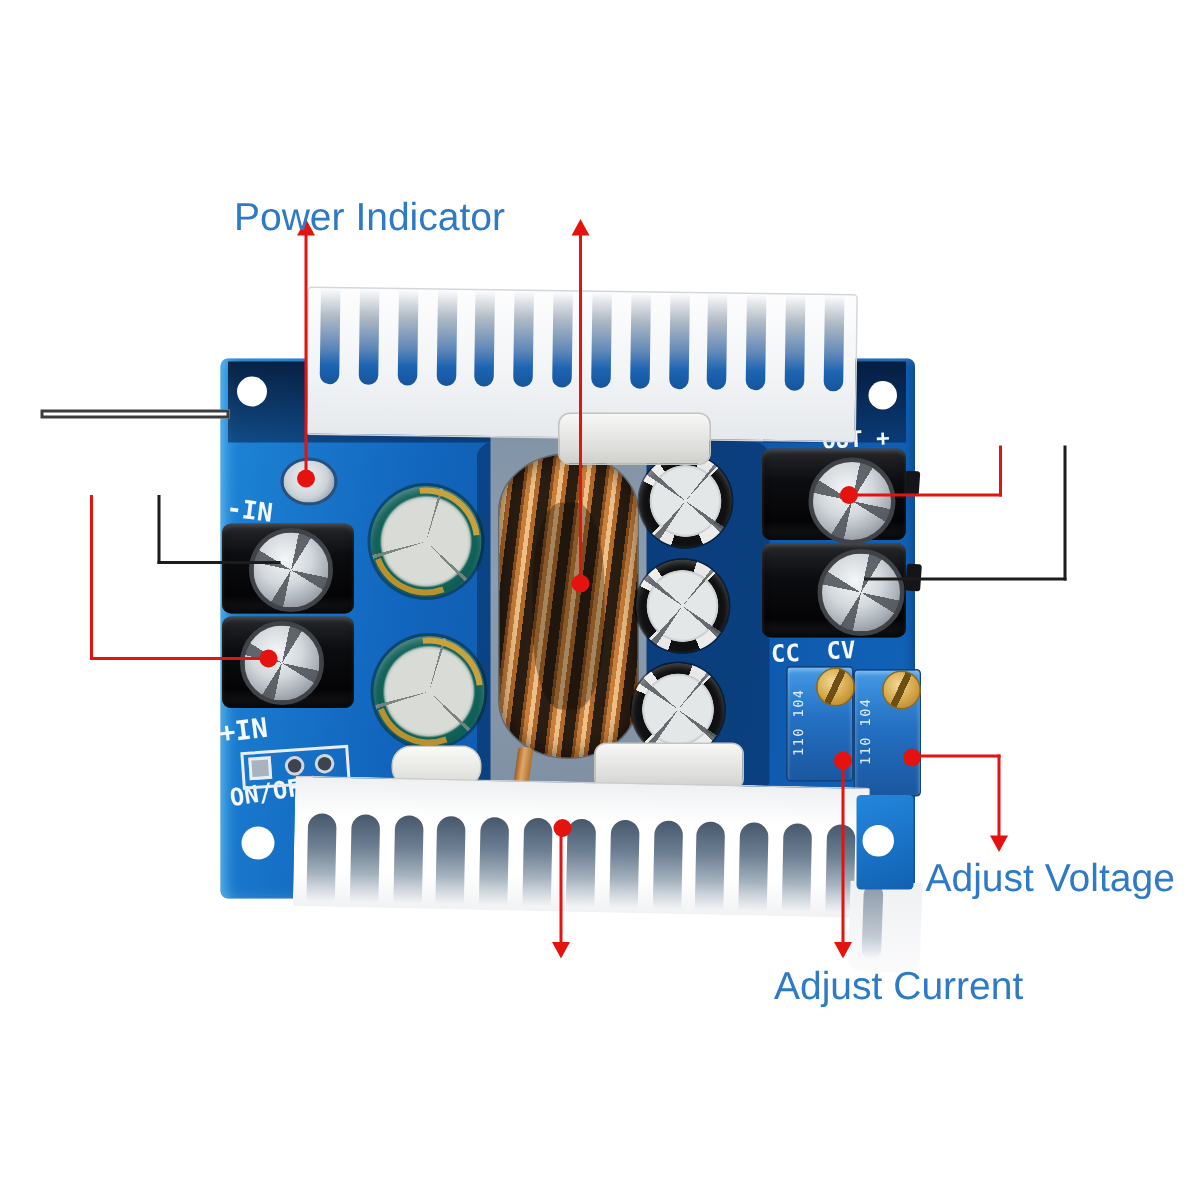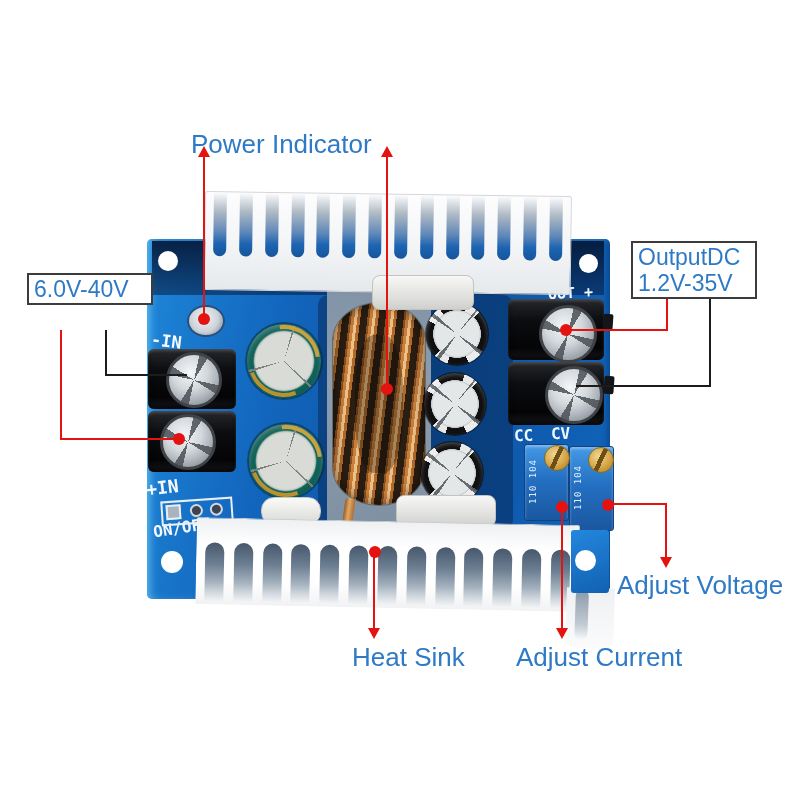--- a/index.html
+++ b/index.html
@@ -244,28 +244,22 @@
   <div class="arrow-down" style="left:660px;top:557px;"></div>
 
   <div class="dot" style="left:556px;top:501px;"></div>
   <div class="line red" style="left:561px;top:507px;width:2px;height:122px;"></div>
   <div class="arrow-down" style="left:556px;top:628px;"></div>
 
   <div class="dot" style="left:369px;top:546px;"></div>
   <div class="line red" style="left:373px;top:552px;width:2px;height:77px;"></div>
   <div class="arrow-down" style="left:368px;top:628px;"></div>
 
-  <div class="callout" style="left:156px;top:130px;margin-left:35px;">Power Indicator</div>
+  <div class="callout" style="left:156px;top:130px;">Power Indicator</div>
 
   <div class="vbox" style="left:27px;top:273px;width:112px;">
-    <div>6.0V-40V</div>
-  </div>
-
-  <div class="vbox" style="left:631px;top:241px;width:112px;">
-    <div>OutputDC</div>
-    <div>1.2V-35V</div>
-  </div>
-
-  <div class="callout" style="left:352px;top:643px;">Heat Sink</div>
+  </div>
+
+
   <div class="callout" style="left:516px;top:643px;">Adjust Current</div>
   <div class="callout" style="left:617px;top:571px;">Adjust Voltage</div>
 
 </div>
 
 </body></html>

